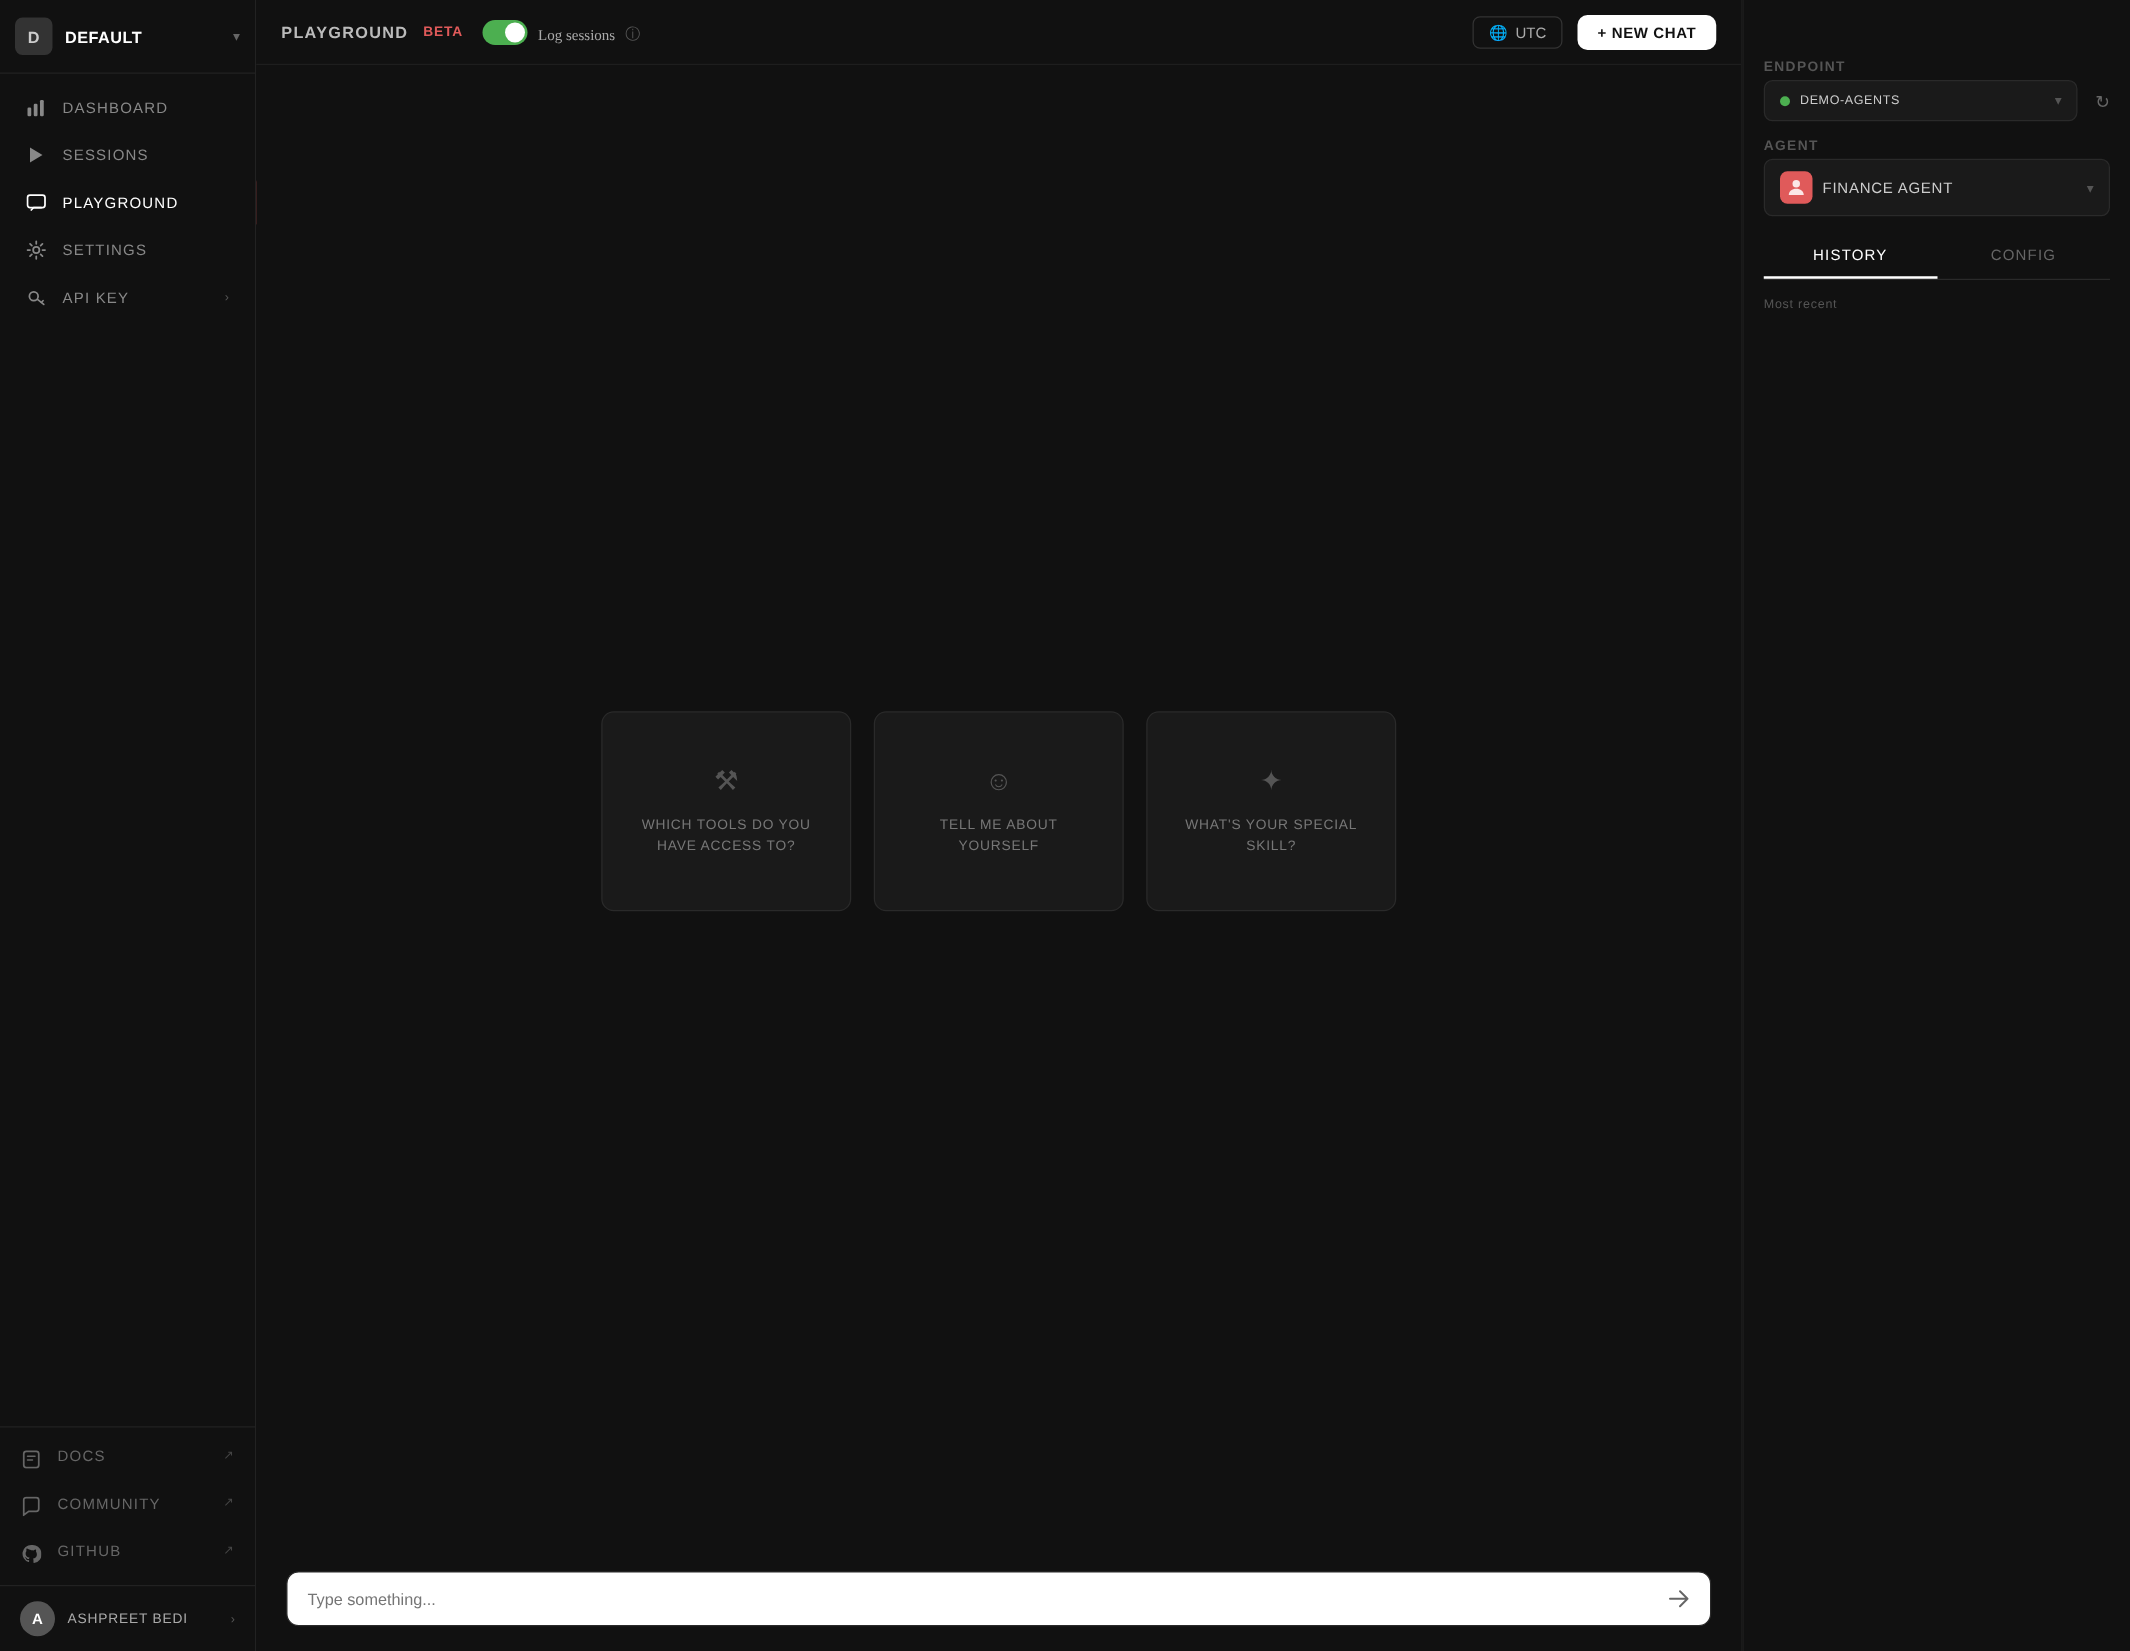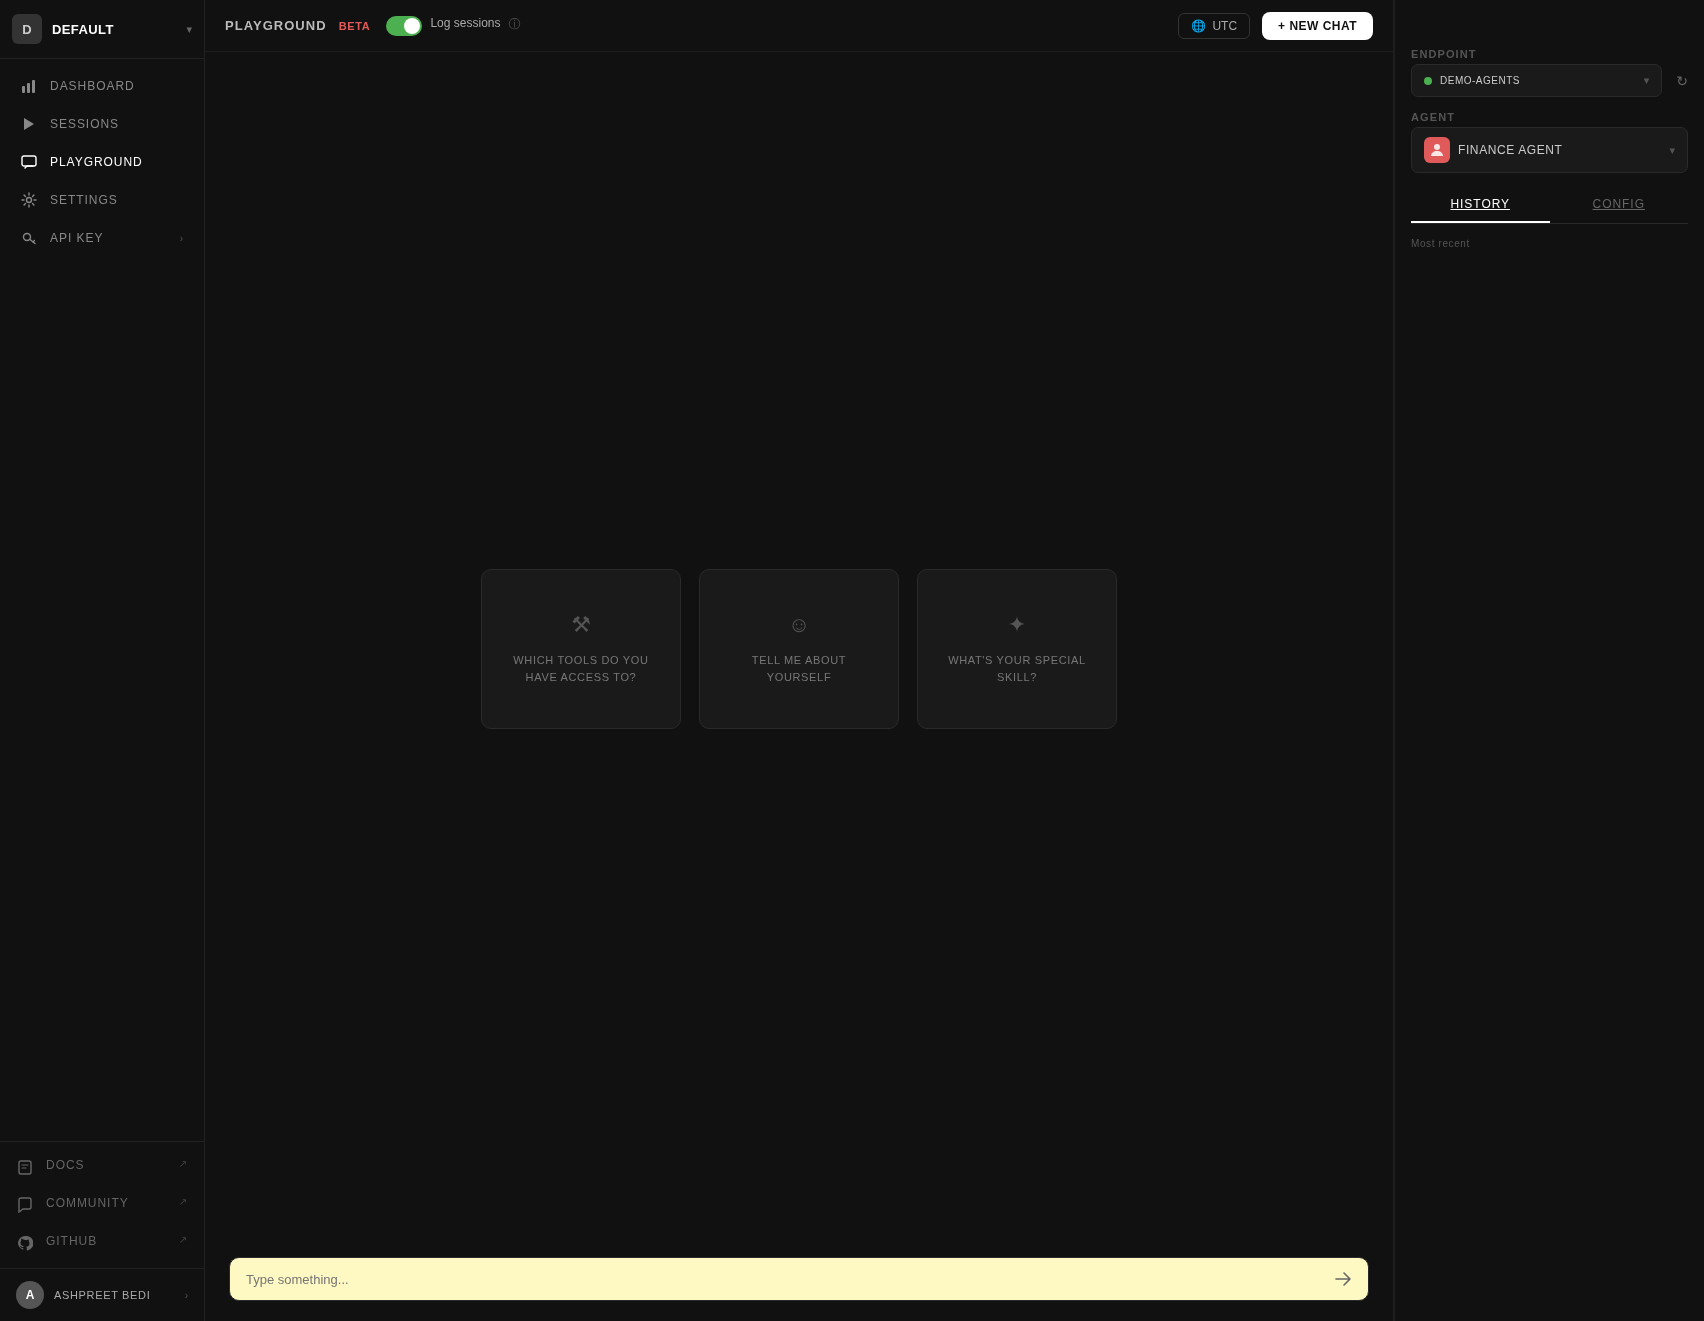--- a/index.html
+++ b/index.html
@@ -116,22 +116,23 @@
       gap: 12px;
       flex-shrink: 0;
     }
     .topbar-title {
       font-size: 13px; font-weight: 600; color: #bbb; letter-spacing: 0.08em;
     }
     .topbar-beta {
       font-size: 11px; font-weight: 700; color: #e05a5a; letter-spacing: 0.06em;
     }
     .toggle-wrap {
-      display: flex; align-items: flex-start; gap: 8px;
+      display: flex; align-items: flex-end; gap: 8px;
       margin-left: 4px;
+      font-family: Liberation Serif, serif;
     }
     .toggle {
       width: 36px; height: 20px;
       background: #4CAF50;
       border-radius: 10px;
       position: relative;
       cursor: pointer;
     }
     .toggle::after {
       content: '';
@@ -205,21 +206,21 @@
     }
 
     
     .chat-input-wrap {
       padding: 12px 24px 20px;
       flex-shrink: 0;
     }
     .chat-input-box {
       display: flex;
       align-items: center;
-      background: #fef9c3;
+      background: #ffffff;
       border: 1px solid #2a2a2a;
       border-radius: 10px;
       padding: 12px 16px;
       gap: 10px;
     }
     .chat-input {
       flex: 1;
       background: transparent;
       border: none;
       outline: none;
@@ -312,21 +313,20 @@
     .tabs-row {
       display: flex;
       border-bottom: 1px solid #2a2a2a;
     }
     .tab {
       flex: 1; text-align: center;
       padding: 10px 0;
       font-size: 12px; color: #666; letter-spacing: 0.08em;
       cursor: pointer;
       font-weight: 500;
-      text-decoration: underline;
     }
     .tab.active {
       color: #fff;
       border-bottom: 2px solid #fff;
     }
 
     .most-recent-label {
       font-size: 10px; color: #555; letter-spacing: 0.06em;
     }
     .history-card {

